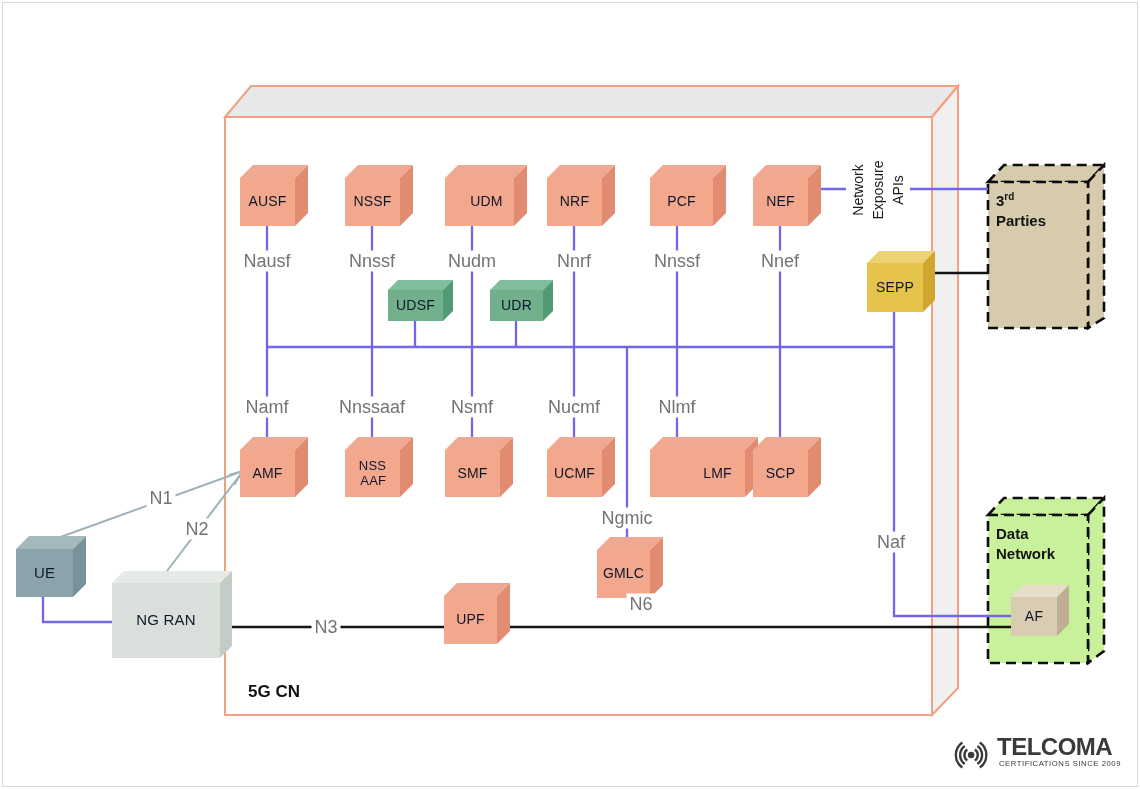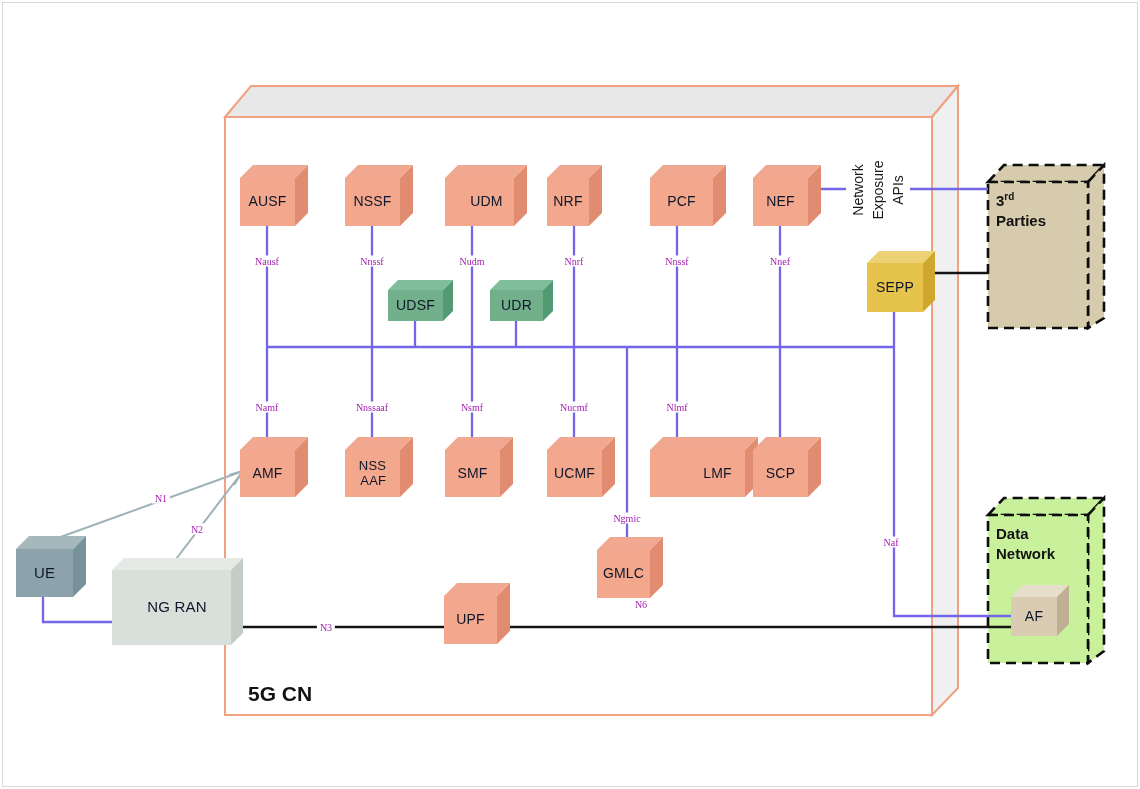--- a/index.html
+++ b/index.html
@@ -20,30 +20,30 @@
   
   .node{position:absolute;background:var(--front,#F3A78C);display:flex;align-items:center;justify-content:center;z-index:2;}
   .node .tf{position:absolute;left:0;bottom:100%;width:100%;height:var(--d,13px);background:var(--top,#F0A890);transform:skewX(-45deg);transform-origin:0 100%;}
   .node .rf{position:absolute;left:100%;top:0;width:var(--d,13px);height:100%;background:var(--right,#E18C70);transform:skewY(-45deg);transform-origin:0 0;}
   .node .lb{position:relative;font-size:14px;line-height:1.12;color:#0f172a;text-align:right;letter-spacing:.2px;}
   .node .lb .l2{display:block;}
   .lb-15{font-size:15px!important;}
   .lb-13{font-size:13px!important;}
   
   .if{position:absolute;transform:translate(-50%,-50%);background:#fff;padding:0 3px;
-      font-size:10px;color:#a21caf;z-index:3;white-space:nowrap;font-family:Liberation Serif, serif;}
+      font-size:18px;color:#737373;z-index:3;white-space:nowrap;}
   
   .rot{position:absolute;left:843px;top:158px;width:70px;height:64px;z-index:3;background:#fff;
        transform:rotate(-90deg);display:flex;flex-direction:column;justify-content:center;
        text-align:center;font-size:14px;line-height:20px;color:#1a1a1a;}
   
   .zt{position:absolute;z-index:3;font-weight:600;font-size:15px;color:#121212;line-height:1.3;}
   .zt sup{font-size:10px;}
   .title{position:absolute;left:46px;top:24px;font-size:27px;font-weight:600;letter-spacing:-.3px;color:#0e0e0e;z-index:3;}
-  .corelabel{position:absolute;left:248px;top:682px;font-size:21px;font-weight:600;color:#121212;z-index:3;}
+  .corelabel{position:absolute;left:248px;top:682px;font-size:17px;font-weight:600;color:#121212;z-index:3;}
   
   .logo{position:absolute;right:12px;bottom:12px;width:175px;height:42px;z-index:3;color:#3a3a3a;}
   .logo .brand{position:absolute;left:44px;top:-2px;font-size:24px;font-weight:700;letter-spacing:-.5px;}
   .logo .tag{position:absolute;left:46px;top:24px;font-size:7.7px;letter-spacing:.55px;font-weight:500;}
   .logo svg{position:absolute;left:0;top:2px;}
 </style>
 </head>
 <body>
 
 <div class="stage">
@@ -104,21 +104,21 @@
   <div class="node" style="left: 345px; top: 178px; width: 55px; height: 48px; --d: 13px; --front: #F3A78C; --top: #F0A890; --right: #E18C70;">
     <span class="tf"></span>
       <span class="rf"></span>
     <span class="lb">NSSF</span>
   </div>
   <div class="node" style="left: 445px; top: 178px; width: 55px; height: 48px; padding-left: 14px; --d: 13px; --front: #F3A78C; --top: #F0A890; --right: #E18C70;">
     <span class="tf"></span>
       <span class="rf"></span>
     <span class="lb">UDM</span>
   </div>
-  <div class="node" style="left: 547px; top: 178px; width: 42px; height: 48px; --d: 13px; --front: #F3A78C; --top: #F0A890; --right: #E18C70;">
+  <div class="node" style="left: 547px; top: 178px; width: 55px; height: 48px; --d: 13px; --front: #F3A78C; --top: #F0A890; --right: #E18C70;">
     <span class="tf"></span>
       <span class="rf"></span>
     <span class="lb">NRF</span>
   </div>
   <div class="node" style="left: 650px; top: 178px; width: 63px; height: 48px; --d: 13px; --front: #F3A78C; --top: #F0A890; --right: #E18C70;">
     <span class="tf"></span>
       <span class="rf"></span>
     <span class="lb">PCF</span>
   </div>
   <div class="node" style="left: 753px; top: 178px; width: 55px; height: 48px; --d: 13px; --front: #F3A78C; --top: #F0A890; --right: #E18C70;">
@@ -184,21 +184,21 @@
     <span class="tf"></span>
       <span class="rf"></span>
     <span class="lb">UPF</span>
   </div>
 
   <div class="node" style="left: 16px; top: 549px; width: 57px; height: 48px; --d: 13px; --front: #8CA3AB; --top: #A5B8BE; --right: #78929C;">
     <span class="tf"></span>
       <span class="rf"></span>
     <span class="lb lb-15">UE</span>
   </div>
-  <div class="node" style="left: 112px; top: 570px; width: 108px; height: 75px; padding-left: 11px; --d: 12px; --front: #D9DFDA; --top: #E6EAE6; --right: #C3CDC5;">
+  <div class="node" style="left: 112px; top: 583px; width: 108px; height: 75px; --d: 12px; --front: #D9DFDA; --top: #E6EAE6; --right: #C3CDC5;">
     <span class="tf"></span>
       <span class="rf"></span>
     <span class="lb lb-15">NG RAN</span>
   </div>
   <div class="node" style="left: 1011px; top: 597px; width: 46px; height: 39px; --d: 12px; --front: #D9CCB3; --top: #E7DDCB; --right: #BFAF95;">
     <span class="tf"></span>
       <span class="rf"></span>
     <span class="lb">AF</span>
   </div>
 
@@ -233,15 +233,30 @@
     <span>3</span><sup>rd</sup><br>
     <span>Parties</span>
   </div>
   <div class="zt" style="left:996px;top:524px;">
     <span>Data</span><br>
     <span>Network</span>
   </div>
 
   <div class="corelabel">5G CN</div>
 
+  <div class="logo">
+    <svg width="40" height="38" viewBox="0 0 42 38">
+      <g fill="none" stroke="#3a3a3a" stroke-width="2.5">
+        <path d="M14.98,12.27 A7 7 0 0 0 14.98,23.73"></path>
+        <path d="M12.4,8.58 A11.5 11.5 0 0 0 12.4,27.42"></path>
+        <path d="M9.82,4.9 A16 16 0 0 0 9.82,31.1"></path>
+        <path d="M23.02,12.27 A7 7 0 0 1 23.02,23.73"></path>
+        <path d="M25.6,8.58 A11.5 11.5 0 0 1 25.6,27.42"></path>
+        <path d="M28.18,4.9 A16 16 0 0 1 28.18,31.1"></path>
+      </g>
+      <circle cx="19" cy="18" r="3.4" fill="#3a3a3a"></circle>
+    </svg>
+    <div class="brand">TELCOMA</div>
+    <div class="tag">CERTIFICATIONS SINCE 2009</div>
+  </div>
 
 </div>
 <div class="frame"></div>
 
 </body></html>

